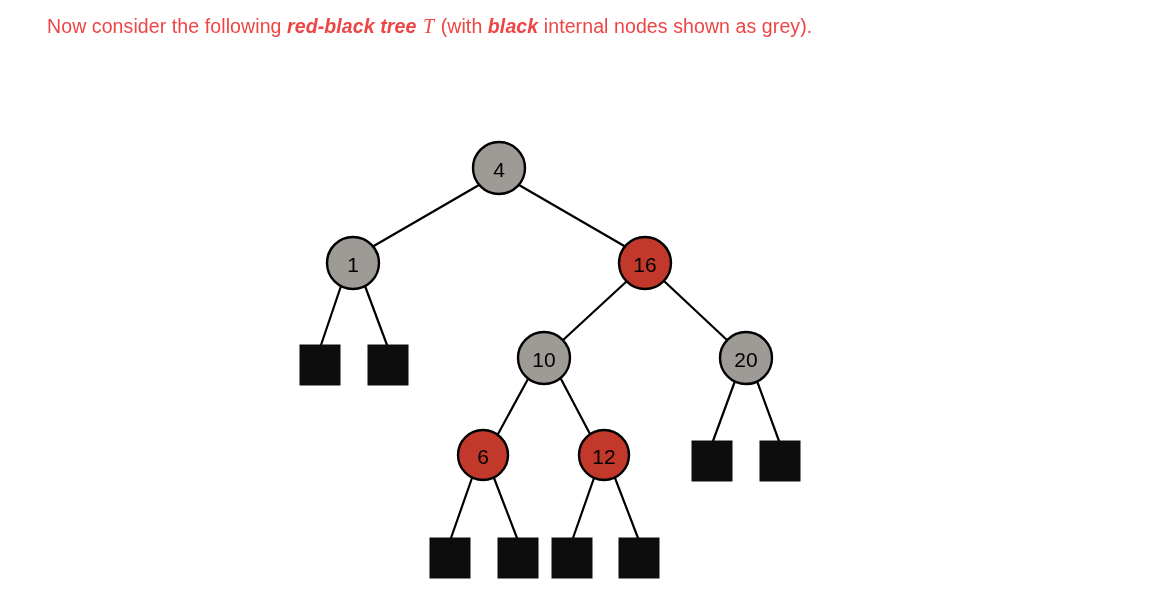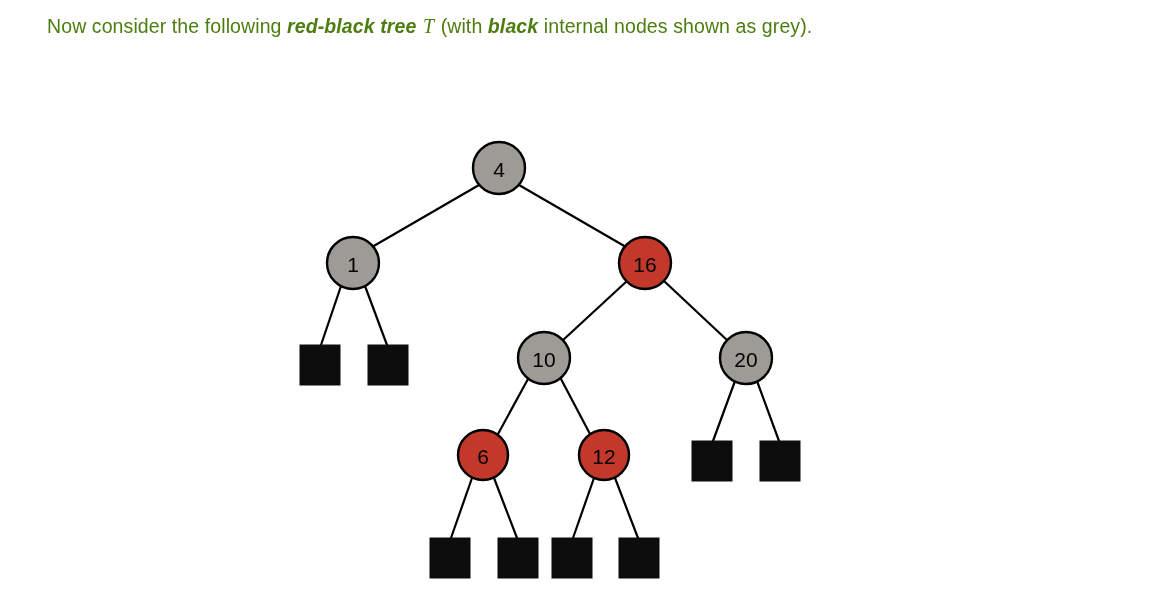--- a/index.html
+++ b/index.html
@@ -16,21 +16,21 @@
     color: #000000;
   }
   #prompt-text {
     position: absolute;
     left: 47px;
     top: 9px;
     width: 1020px;
     font-size: 19.5px;
     line-height: 34px;
     letter-spacing: 0.1px;
-    color: #4d7c0f;
+    color: #ef4444;
   }
   #prompt-text .bi {
     font-weight: bold;
     font-style: italic;
   }
   #prompt-text .mathvar {
     font-family: "Liberation Serif", serif;
     font-style: italic;
     font-size: 20px;
     padding: 0 1px;

